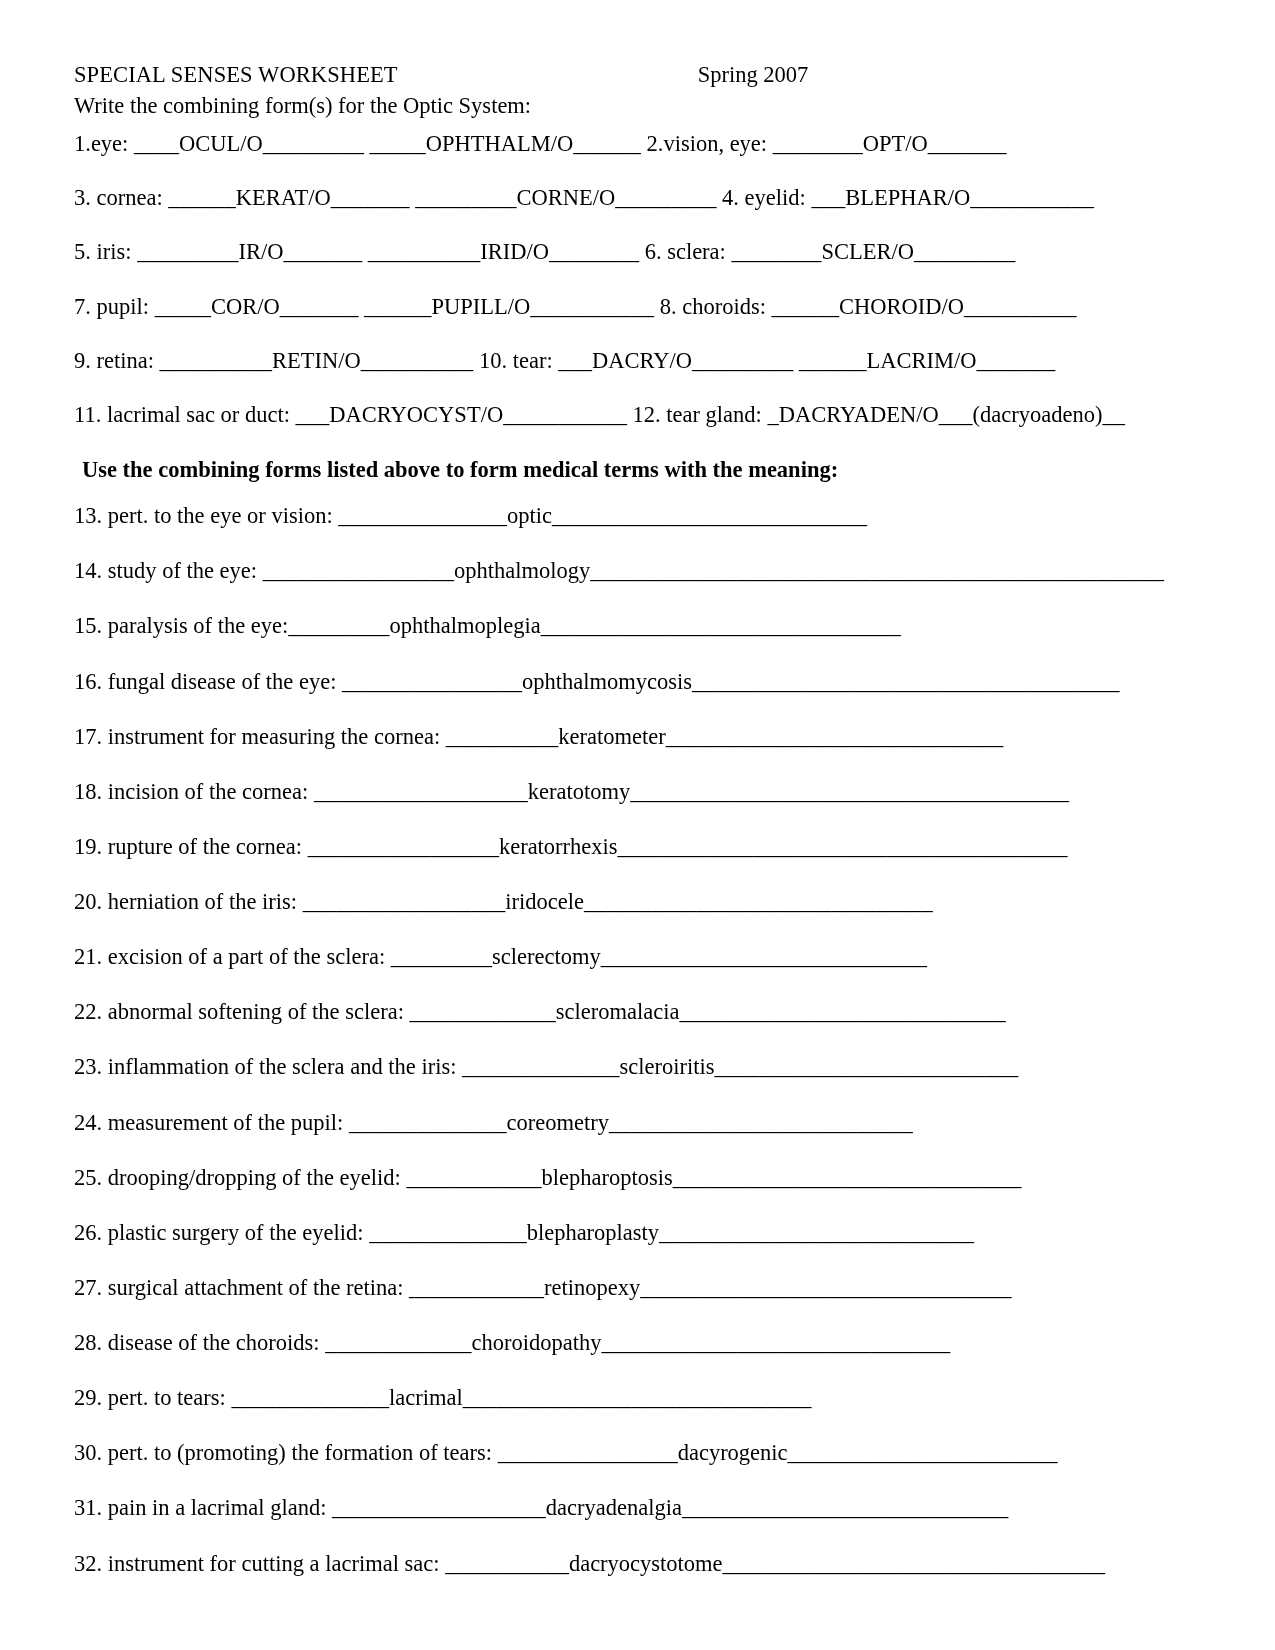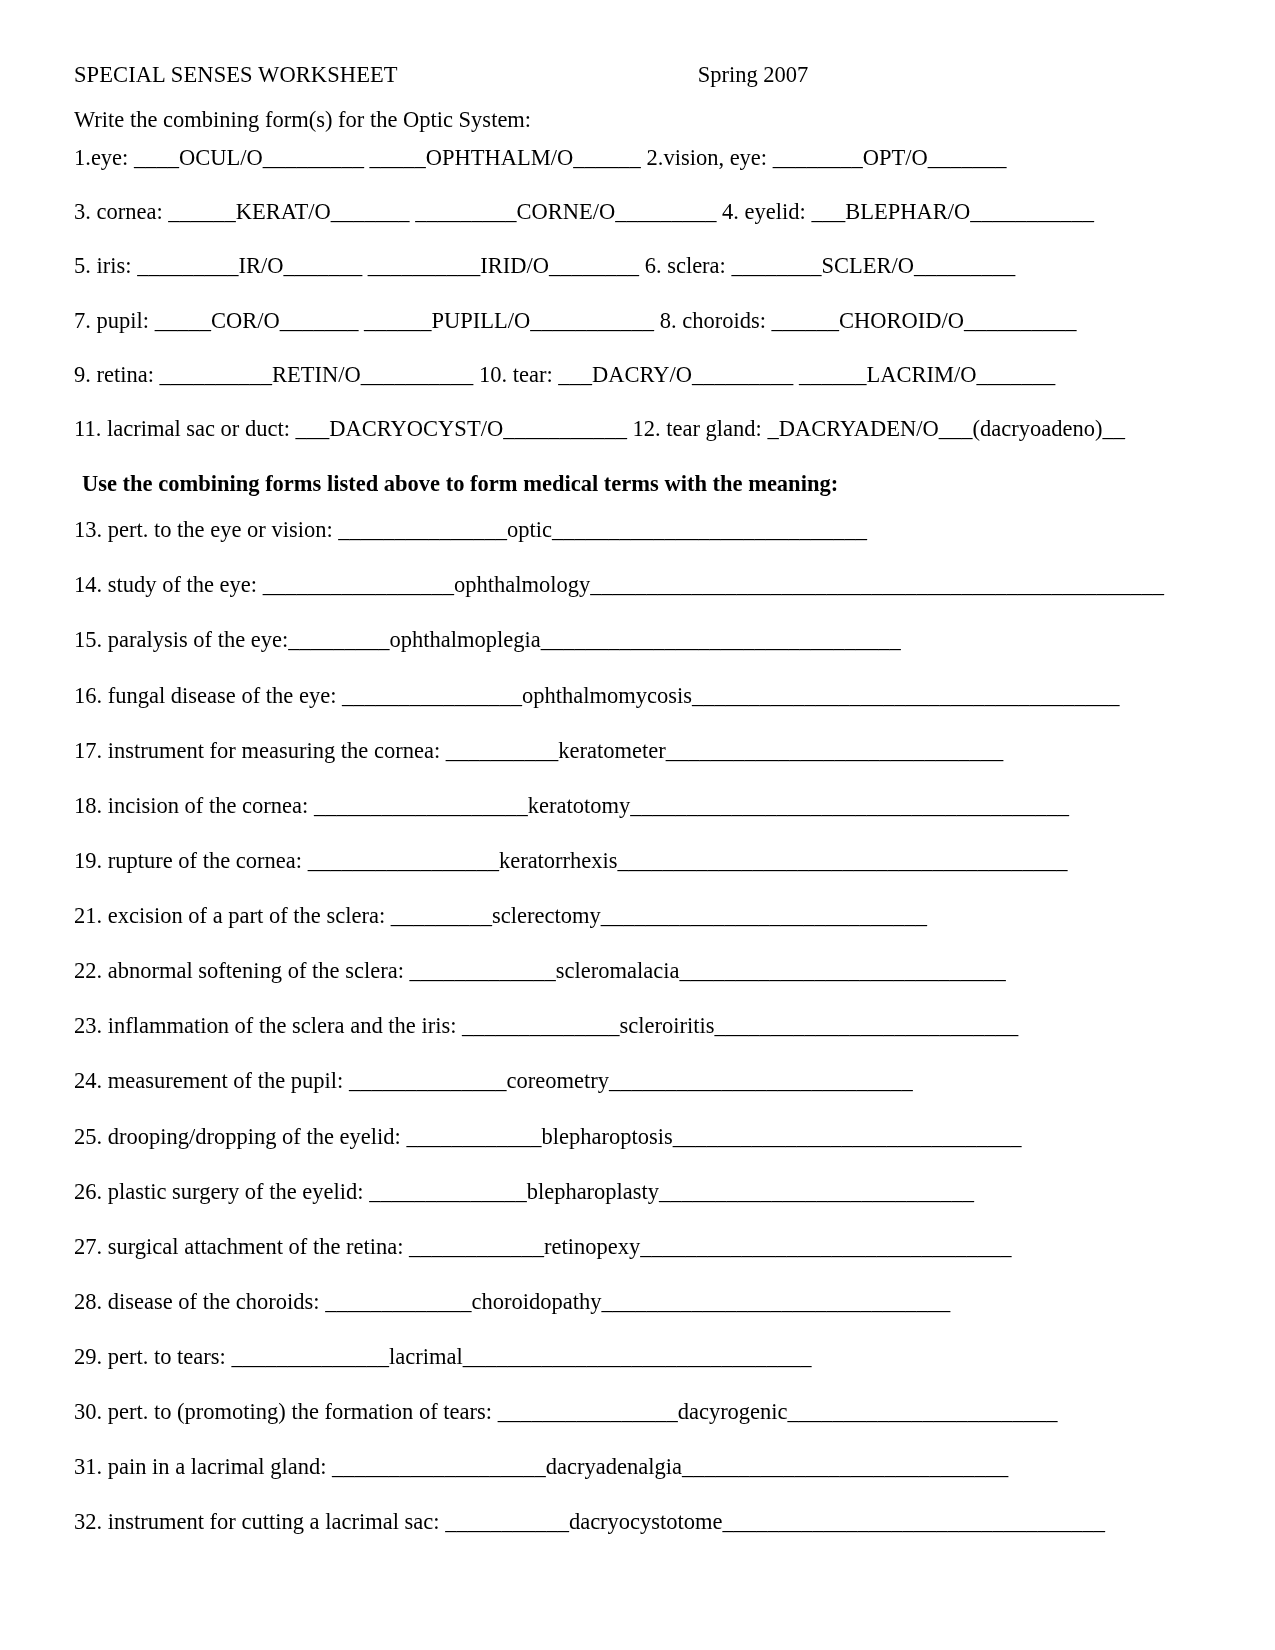--- a/index.html
+++ b/index.html
@@ -32,21 +32,21 @@
   .header-title {
     letter-spacing: 0.1px;
   }
   .header-term {
     margin-left: 300px;
     white-space: nowrap;
   }
   .subtitle {
     font-size: 22.5px;
     line-height: 1.3;
-    margin-top: 17px;
+    margin-top: 3px;
     margin-bottom: 10px;
   }
   
   .cf-line {
     font-size: 22.5px;
     line-height: 1.25;
     margin: 0 0 26px 0;
     white-space: nowrap;
   }
   .cf-line:first-of-type { margin-top: 8px; }
@@ -94,20 +94,21 @@
   <div class="instr">Use the combining forms listed above to form medical terms with the meaning:</div>
 
   <div id="questions">
       <div class="q-line"><span class="q-num">13. </span><span class="q-label">pert. to the eye or vision</span><span class="q-rest">: _______________optic____________________________</span></div>
       <div class="q-line"><span class="q-num">14. </span><span class="q-label">study of the eye</span><span class="q-rest">: _________________ophthalmology___________________________________________________</span></div>
       <div class="q-line"><span class="q-num">15. </span><span class="q-label">paralysis of the eye</span><span class="q-rest">:_________ophthalmoplegia________________________________</span></div>
       <div class="q-line"><span class="q-num">16. </span><span class="q-label">fungal disease of the eye</span><span class="q-rest">: ________________ophthalmomycosis______________________________________</span></div>
       <div class="q-line"><span class="q-num">17. </span><span class="q-label">instrument for measuring the cornea</span><span class="q-rest">: __________keratometer______________________________</span></div>
       <div class="q-line"><span class="q-num">18. </span><span class="q-label">incision of the cornea</span><span class="q-rest">: ___________________keratotomy_______________________________________</span></div>
       <div class="q-line"><span class="q-num">19. </span><span class="q-label">rupture of the cornea</span><span class="q-rest">: _________________keratorrhexis________________________________________</span></div>
+      <div class="q-line"><span class="q-num">20. </span><span class="q-label">herniation of the iris</span><span class="q-rest">: __________________iridocele_______________________________</span></div>
       <div class="q-line"><span class="q-num">21. </span><span class="q-label">excision of a part of the sclera</span><span class="q-rest">: _________sclerectomy_____________________________</span></div>
       <div class="q-line"><span class="q-num">22. </span><span class="q-label">abnormal softening of the sclera</span><span class="q-rest">: _____________scleromalacia_____________________________</span></div>
       <div class="q-line"><span class="q-num">23. </span><span class="q-label">inflammation of the sclera and the iris</span><span class="q-rest">: ______________scleroiritis___________________________</span></div>
       <div class="q-line"><span class="q-num">24. </span><span class="q-label">measurement of the pupil</span><span class="q-rest">: ______________coreometry___________________________</span></div>
       <div class="q-line"><span class="q-num">25. </span><span class="q-label">drooping/dropping of the eyelid</span><span class="q-rest">: ____________blepharoptosis_______________________________</span></div>
       <div class="q-line"><span class="q-num">26. </span><span class="q-label">plastic surgery of the eyelid</span><span class="q-rest">: ______________blepharoplasty____________________________</span></div>
       <div class="q-line"><span class="q-num">27. </span><span class="q-label">surgical attachment of the retina</span><span class="q-rest">: ____________retinopexy_________________________________</span></div>
       <div class="q-line"><span class="q-num">28. </span><span class="q-label">disease of the choroids</span><span class="q-rest">: _____________choroidopathy_______________________________</span></div>
       <div class="q-line"><span class="q-num">29. </span><span class="q-label">pert. to tears:</span><span class="q-rest"> ______________lacrimal_______________________________</span></div>
       <div class="q-line"><span class="q-num">30. </span><span class="q-label">pert. to (promoting) the formation of tears:</span><span class="q-rest"> ________________dacyrogenic________________________</span></div>

